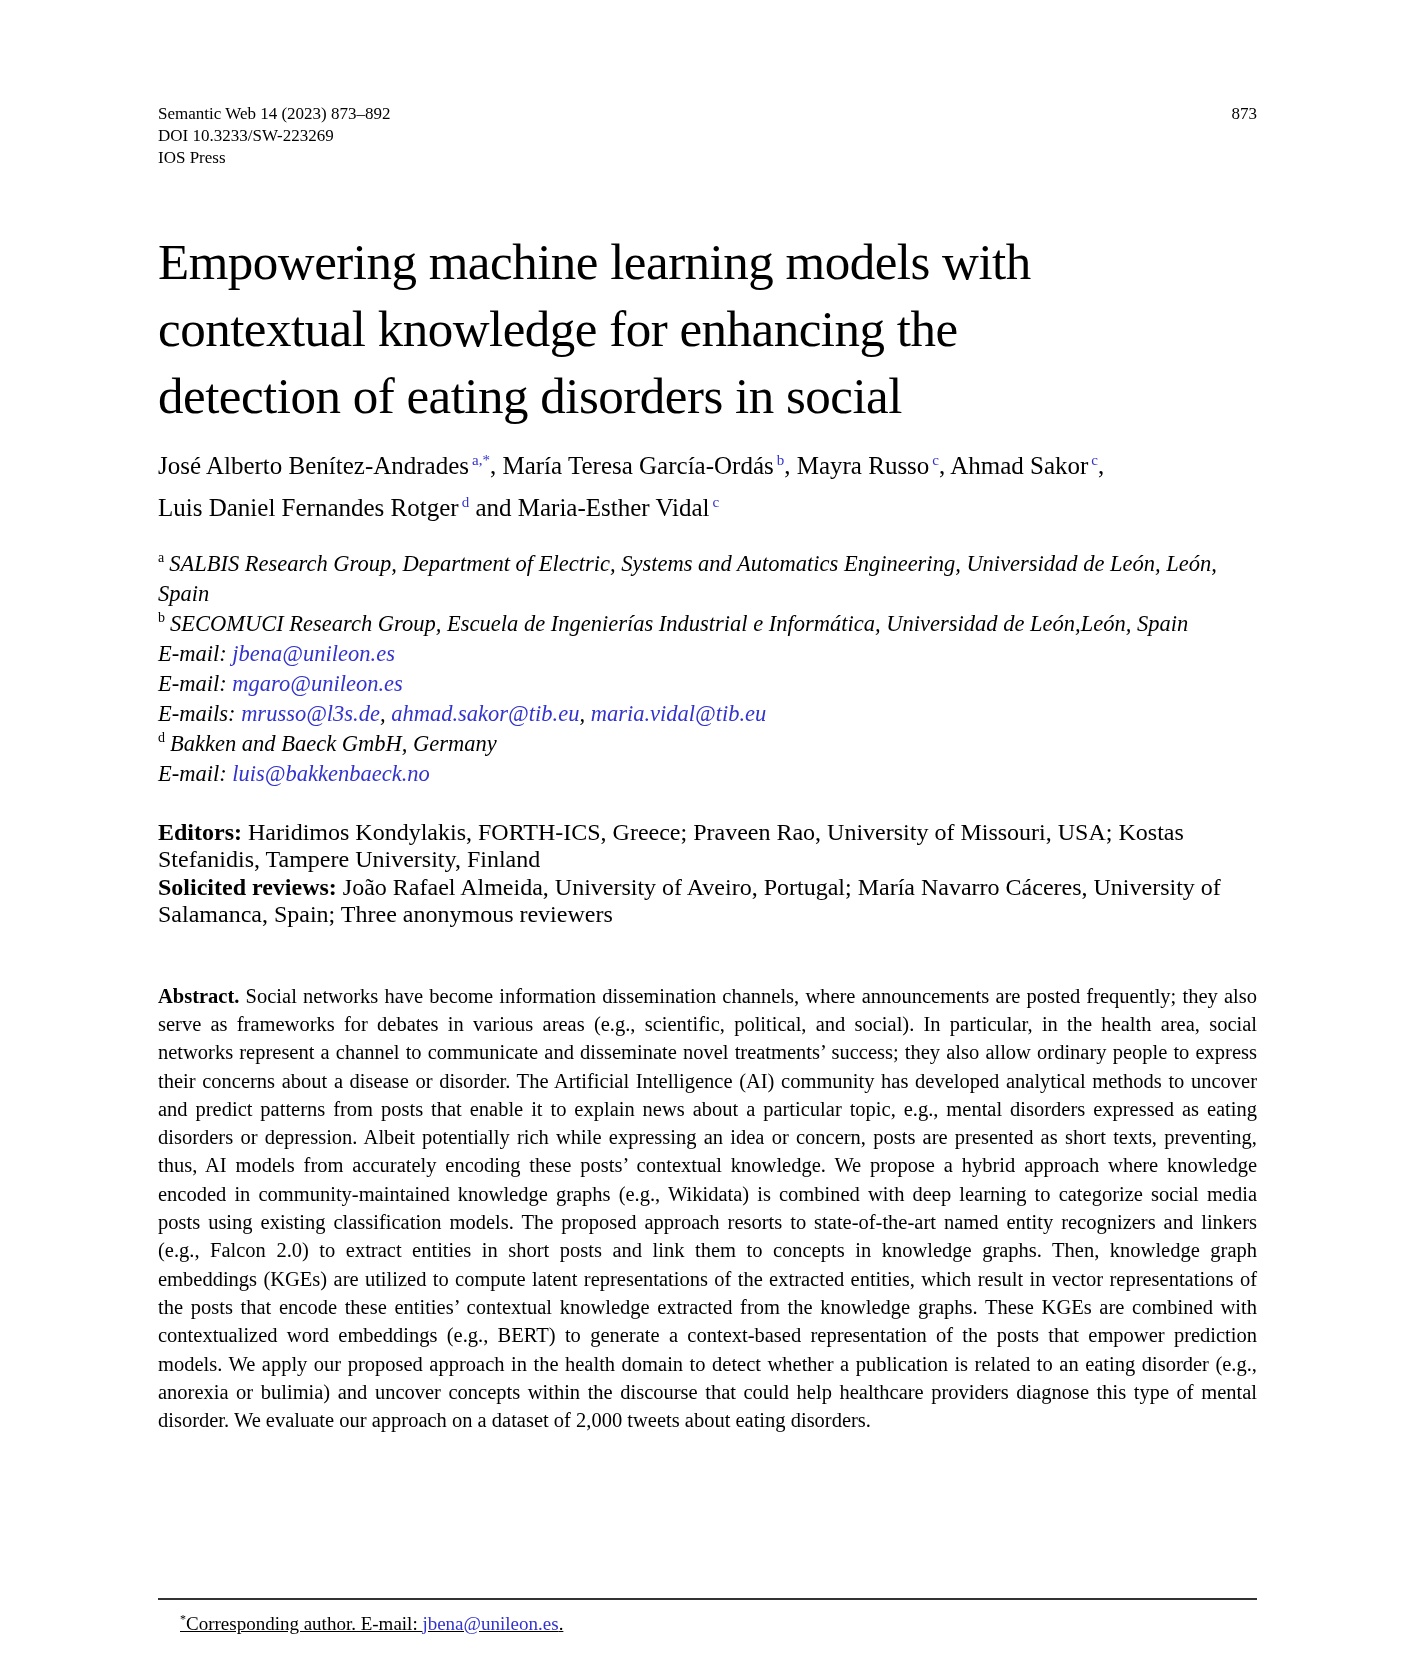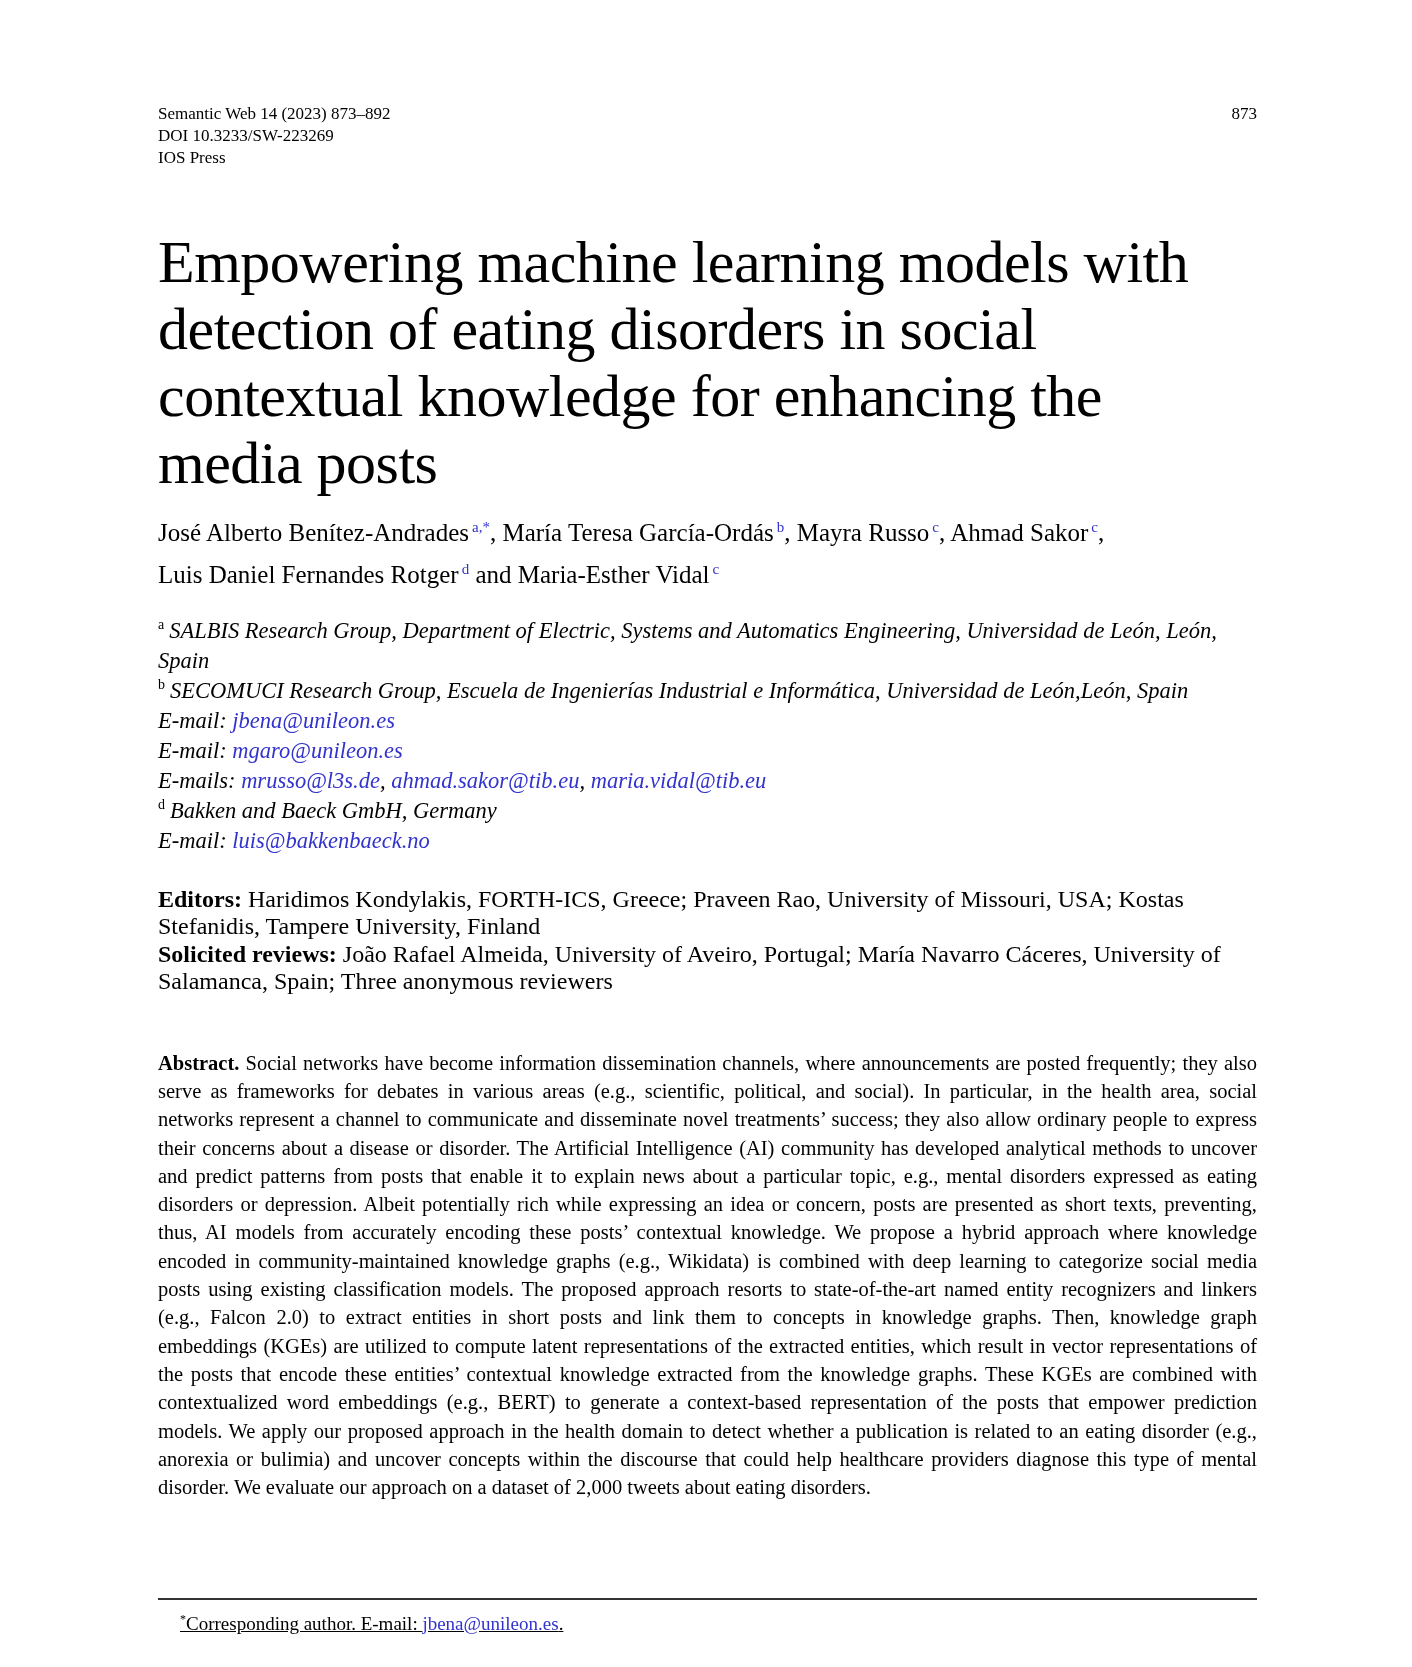--- a/index.html
+++ b/index.html
@@ -8,21 +8,21 @@
     font-family:"Liberation Serif", serif;color:#000;
     -webkit-font-smoothing:antialiased;
   }
   .page{position:relative;width:1412px;height:1667px;box-sizing:border-box;
         padding:103px 155px 12px 158px;}
   
   .jheader{display:flex;justify-content:space-between;align-items:flex-start;
            font-size:17px;line-height:22px;}
   .jheader .jleft div{white-space:nowrap;}
   
-  .title{margin:60px 0 0 0;font-weight:400;font-size:60px;line-height:67px;
+  .title{margin:60px 0 0 0;font-weight:400;font-size:51px;line-height:67px;
          letter-spacing:-0.5px;}
   
   .authors{margin-top:12px;font-size:25px;line-height:37px;}
   sup.asup{color:var(--link);font-size:15px;margin-left:3px;font-style:normal;}
   
   .affils{margin-top:22px;font-size:22.5px;line-height:30px;}
   .affil-sup{font-size:14px;vertical-align:super;line-height:0;margin-right:5px;font-style:normal;}
   .it{font-style:italic;}
   a.link{color:var(--link);text-decoration:none;font-style:italic;cursor:pointer;}
   
@@ -48,23 +48,22 @@
     <div class="jleft">
       <div>Semantic Web 14 (2023) 873–892</div>
       <div>DOI 10.3233/SW-223269</div>
       <div>IOS Press</div>
     </div>
     <div class="jright">873</div>
   </header>
 
   <h1 class="title">
     <div>Empowering machine learning models with</div>
+    <div>contextual knowledge for enhancing the</div>
     <div>detection of eating disorders in social</div>
-    <div>contextual knowledge for enhancing the</div>
-    <div>media posts</div>
   </h1>
 
   <div class="authors">
     <div>
       <span>José Alberto Benítez-Andrades</span><sup class="asup">a,*</sup><span>, </span><span>María Teresa García-Ordás</span><sup class="asup">b</sup><span>, </span><span>Mayra Russo</span><sup class="asup">c</sup><span>, </span><span>Ahmad Sakor</span><sup class="asup">c</sup><span>,</span>
     </div>
     <div>
       <span>Luis Daniel Fernandes Rotger</span><sup class="asup">d</sup><span> and </span><span>Maria-Esther Vidal</span><sup class="asup">c</sup>
     </div>
   </div>

